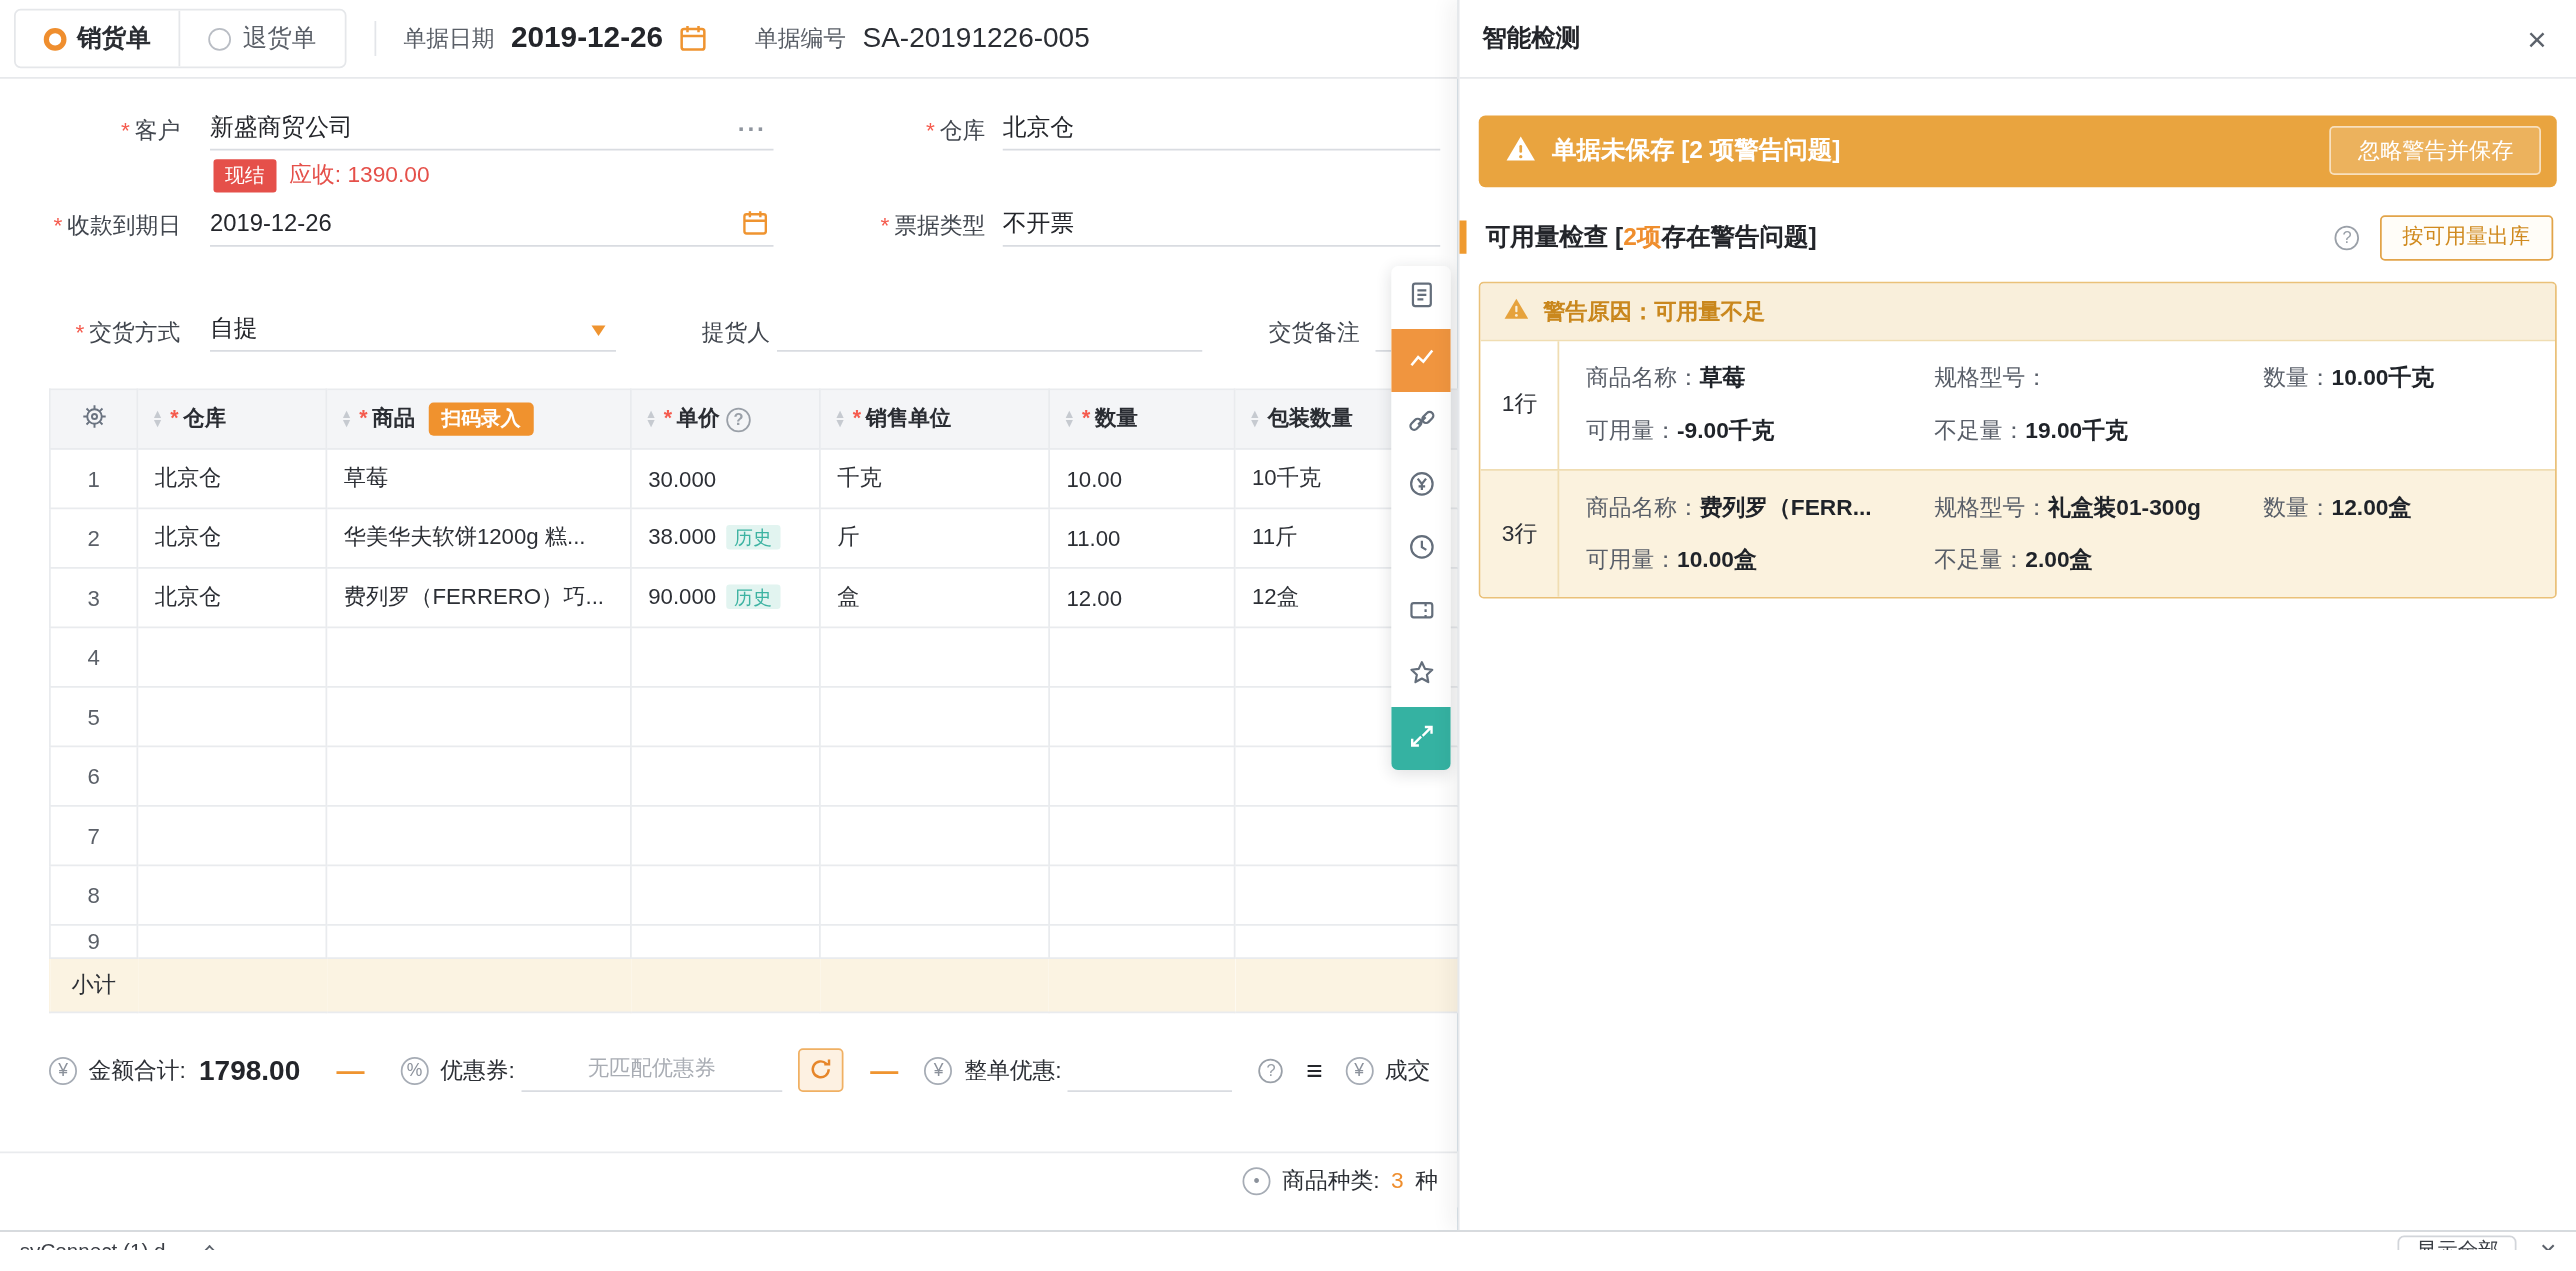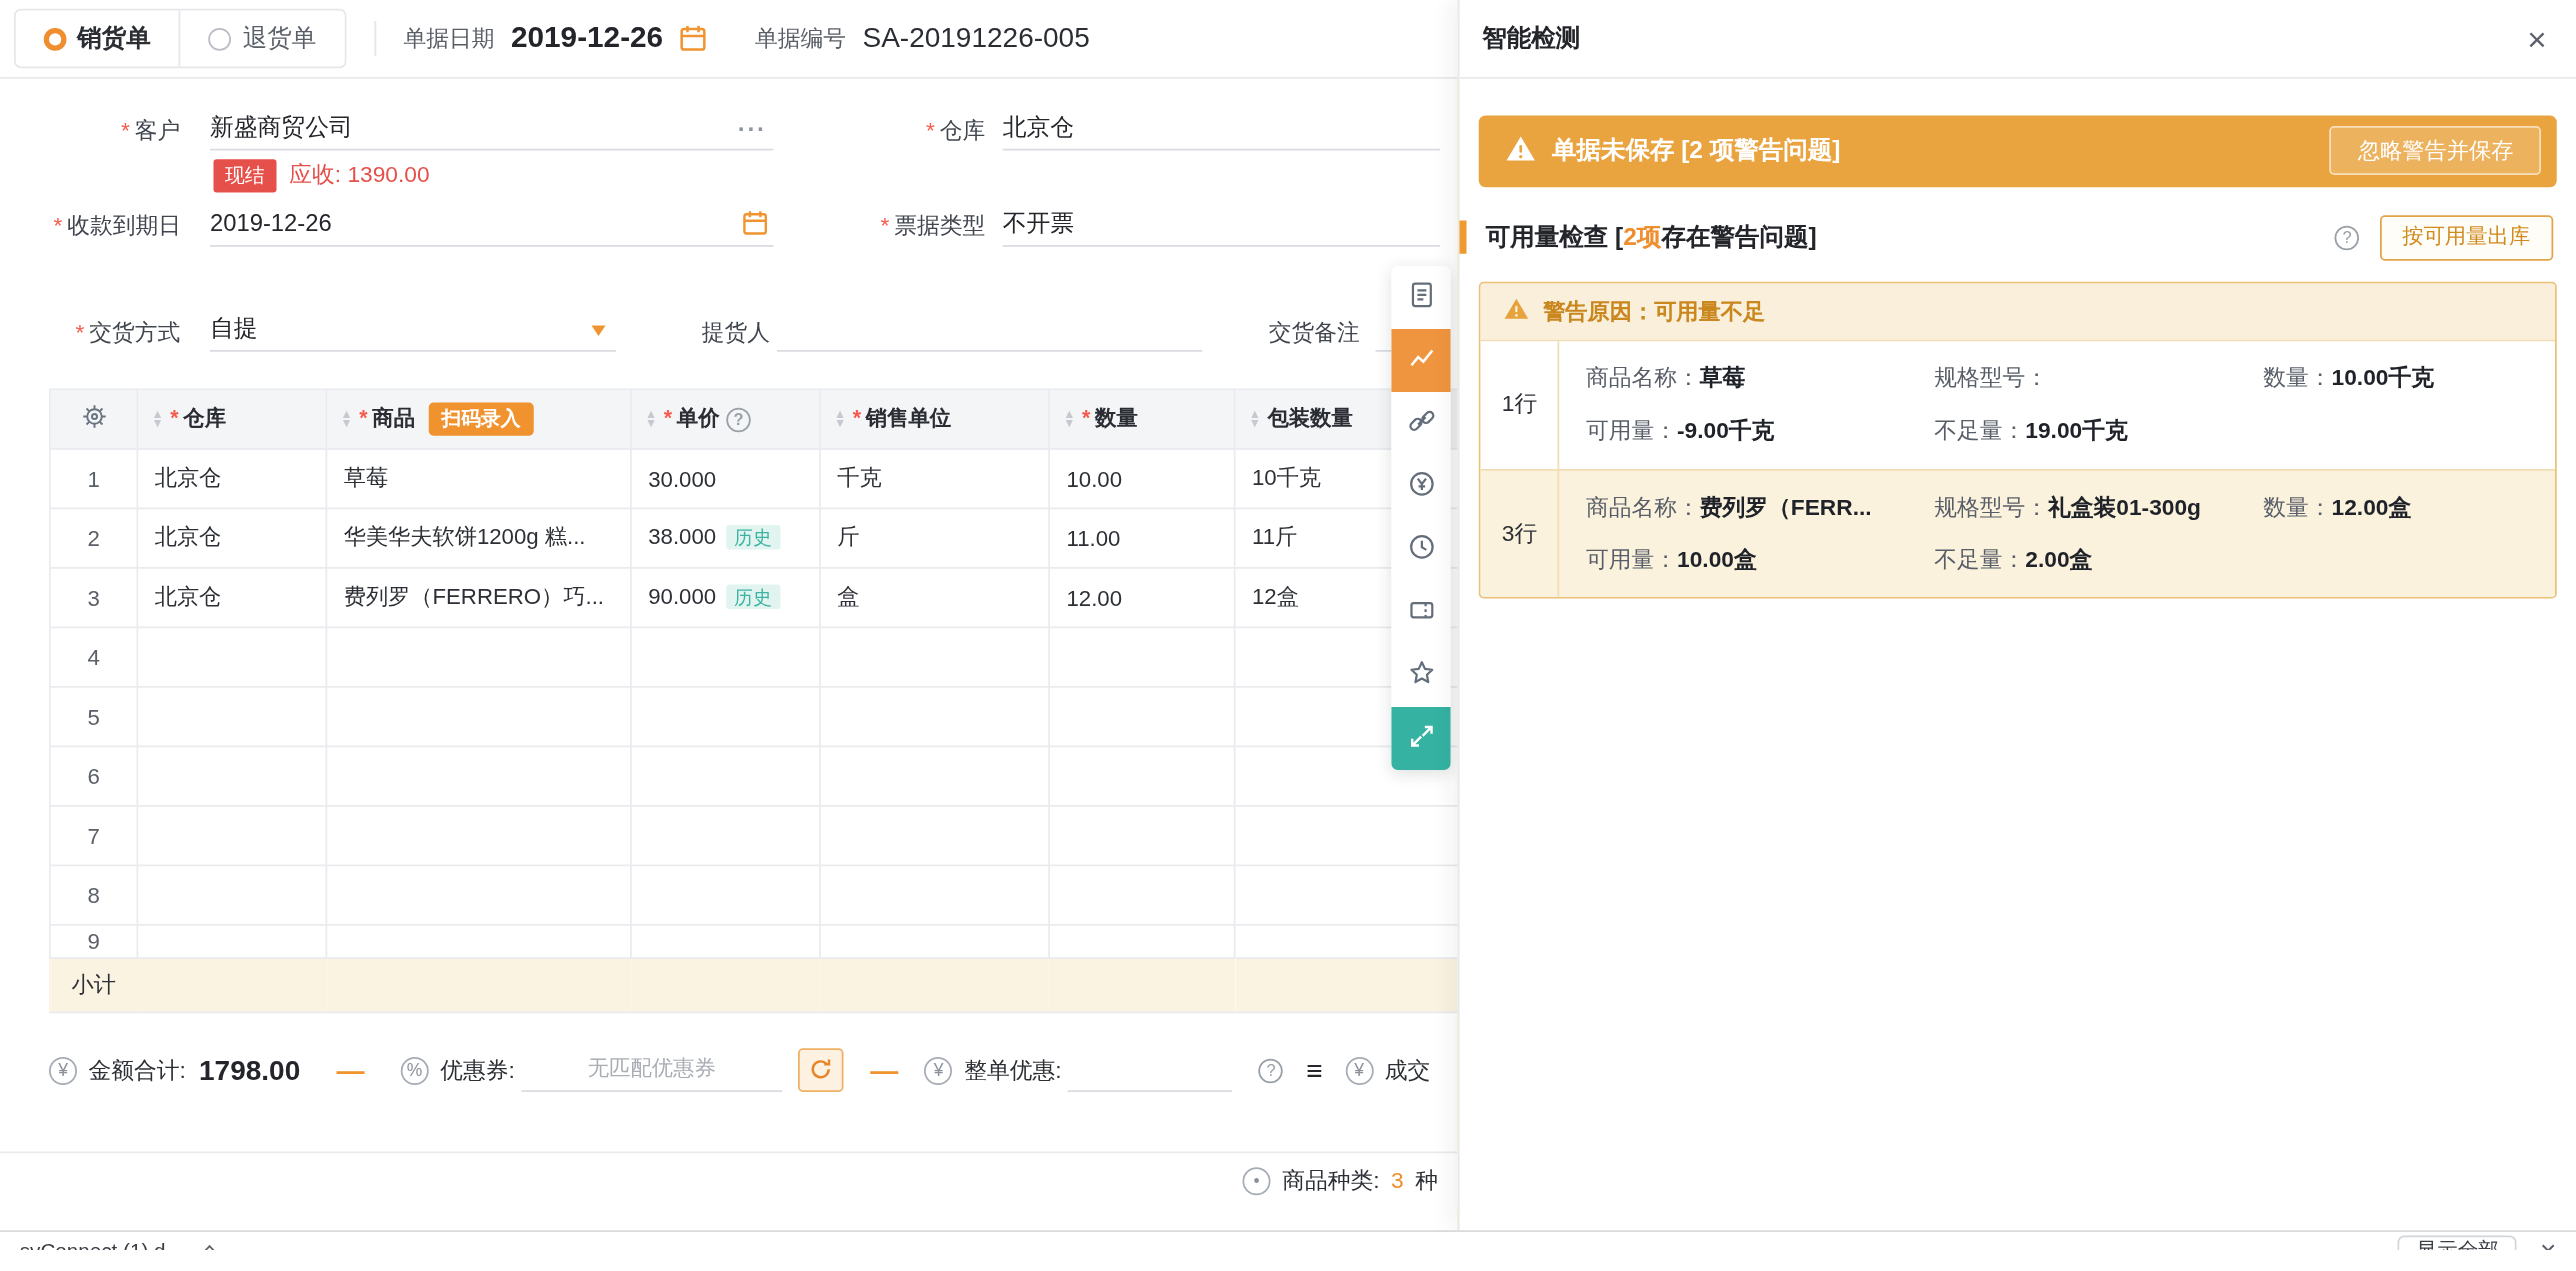--- a/index.html
+++ b/index.html
@@ -1,18 +1,18 @@
 <!DOCTYPE html>
 <html style="font-size:15px"><head>
 <meta charset="utf-8">
 <style>
   * {box-sizing:border-box; margin:0; padding:0;}
   html,body {width:2576px; height:1271px;}
   body {font-family:"Liberation Sans","DejaVu Sans",sans-serif; background:#fff;}
-  .viewport {position:relative; width:2576px; height:1250px; overflow:hidden; background:#fde047;}
+  .viewport {position:relative; width:2576px; height:1250px; overflow:hidden; background:#0c4a6e;}
   .scale {position:absolute; left:0; top:0; width:1472px; height:727px; transform:scale(1.75); transform-origin:0 0;}
 
   
   .left-app {position:absolute; left:0; top:0; width:833px; height:703px; background:#fff; overflow:hidden;}
   .topbar {position:absolute; left:0; top:0; width:833px; height:45px; border-bottom:0.9px solid #e7e9ec; display:flex; align-items:center; background:#fff;}
   .tabgroup {margin-left:7.5px; height:34px; border:0.9px solid #e5e7ea; border-radius:3.8px; display:flex; overflow:hidden; background:#fff;}
   .tab {display:flex; align-items:center; gap:6.6px; padding:0 16px; font-size:14px; color:#2b2e33; font-weight:700;}
   .tab.inactive {border-left:0.9px solid #e5e7ea; color:#5a5f67; font-weight:400;}
   .radio {width:13px; height:13px; border-radius:50%; border:3.8px solid #ef8e2e; background:#fff; flex:none;}
   .radio.off {border:1.4px solid #b9bdc4;}

